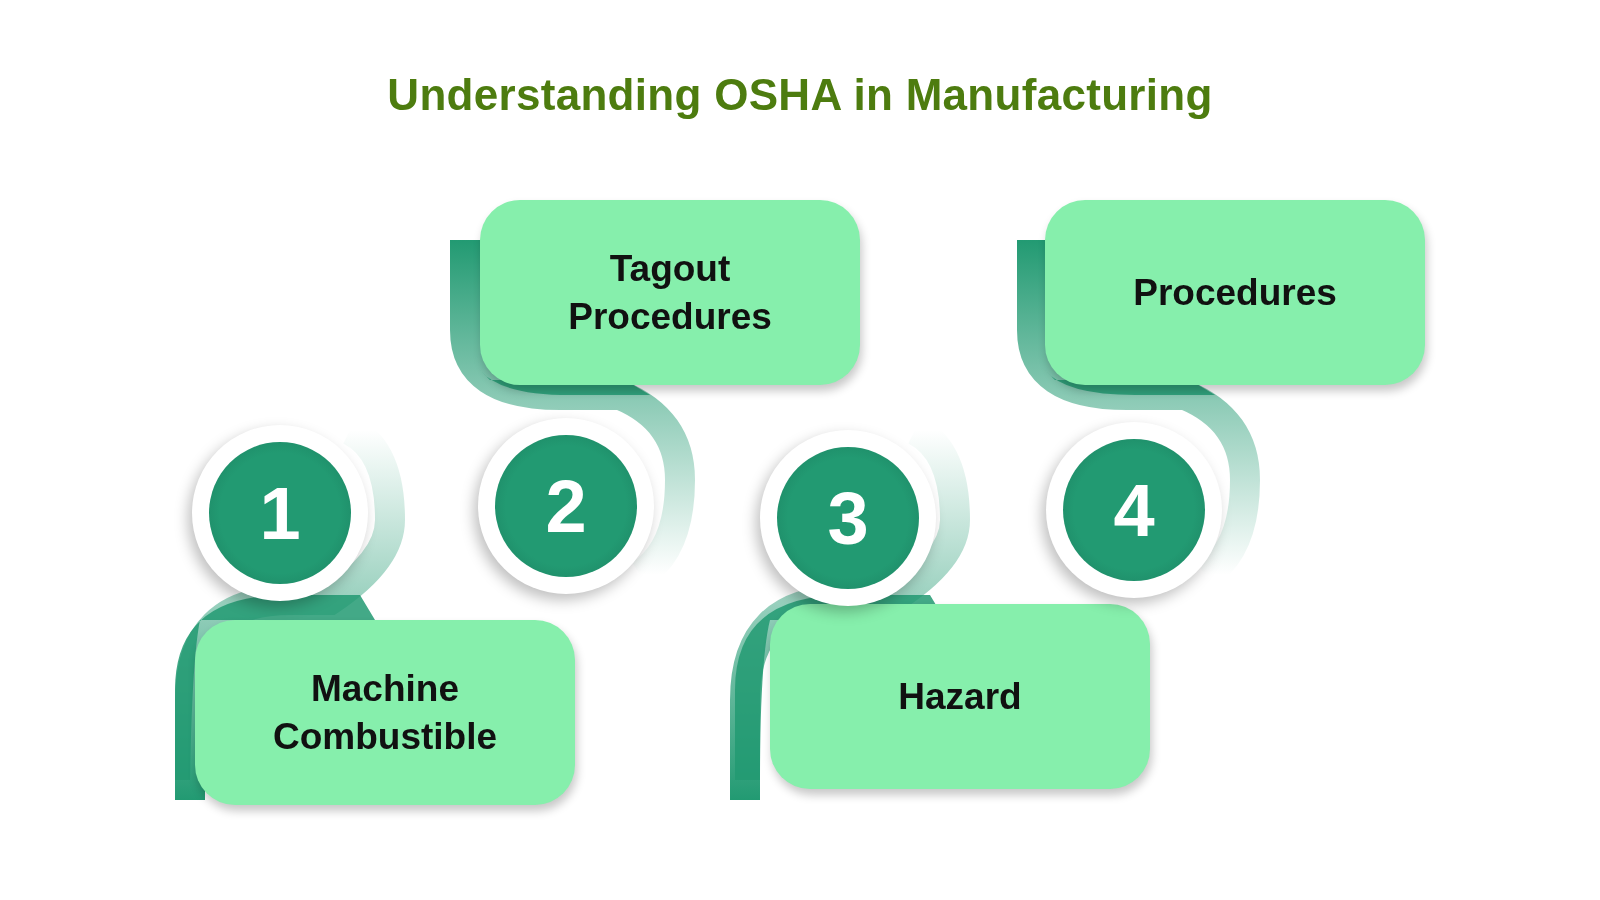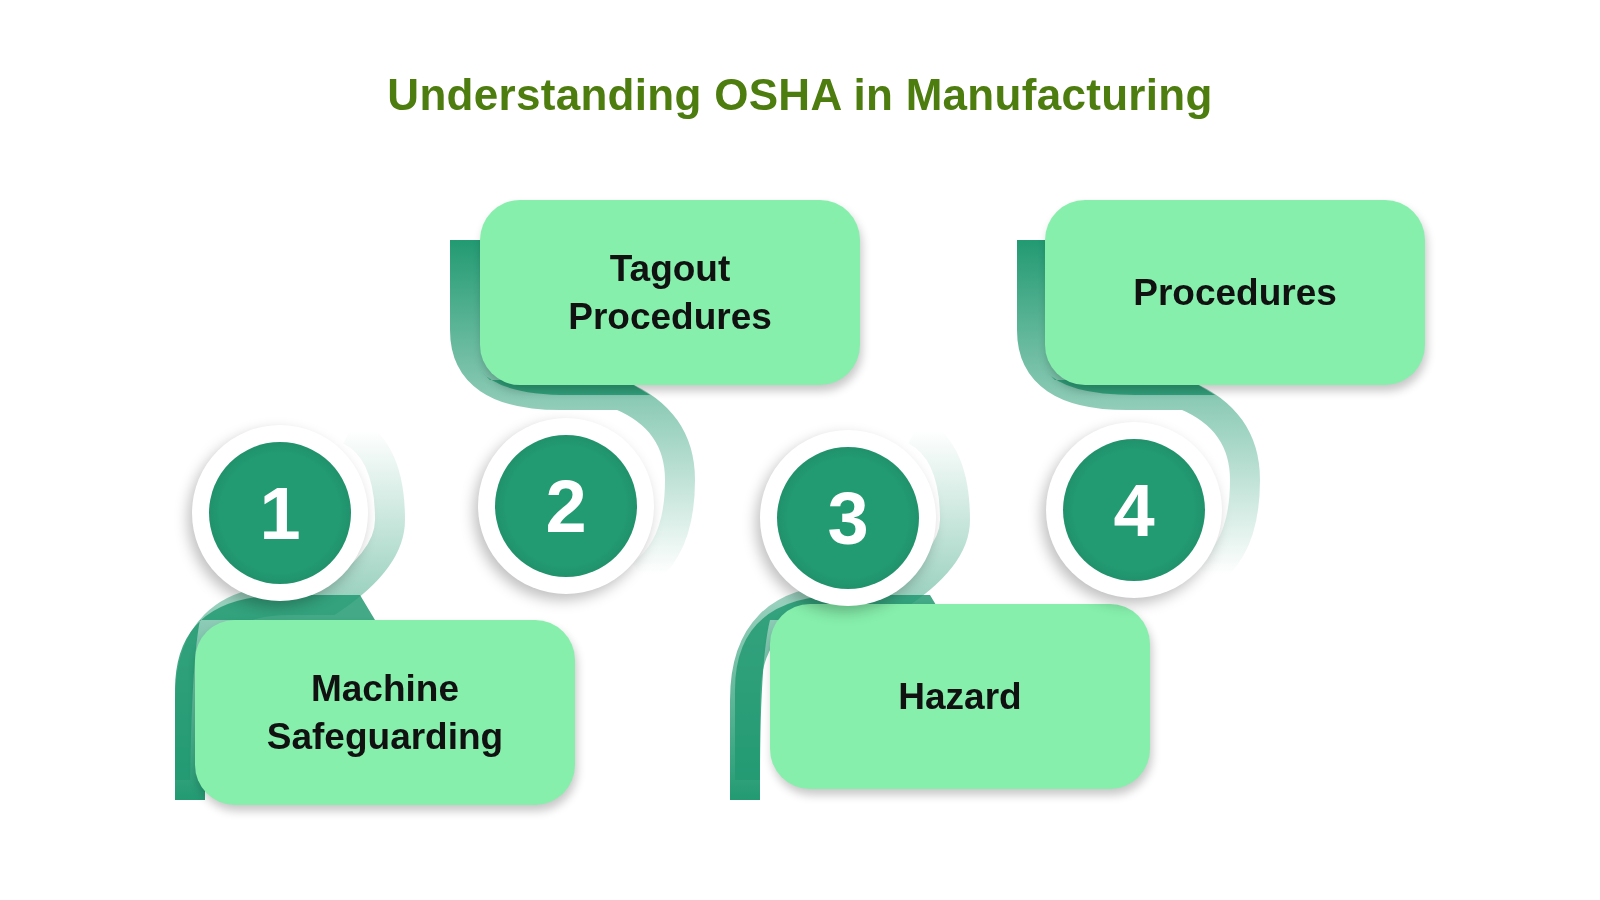--- a/index.html
+++ b/index.html
@@ -41,21 +41,21 @@
   <path d="M745 800 L745 700 Q745 600 845 600 L890 600 Q955 560 955 520 Q955 450 915 430" fill="none" stroke="url(#gUp)" stroke-width="30"></path>
   <path d="M735 780 L735 690 Q735 595 845 595 L930 595 L945 620 L770 620 Q760 660 760 780 Z" fill="#229a72" opacity="0.85"></path>
 
   <path d="M1032 240 L1032 330 Q1032 395 1127 395 L1185 395 Q1245 420 1245 480 Q1245 550 1205 575" fill="none" stroke="url(#gDown)" stroke-width="30"></path>
   <path d="M1045 370 Q1065 395 1135 395 L1215 395 L1190 380 L1055 380 Z" fill="#229a72" opacity="0.85"></path>
 </svg>
 
 <div class="card" style="left:195px;top:620px;">
   <div>
       <div>Machine</div>
-  <div>Safeguarding</div>
+  <div>Combustible</div>
     </div>
 </div>
 <div class="card" style="left:480px;top:200px;">
   <div>
       <div>Tagout</div>
   <div>Procedures</div>
     </div>
 </div>
 <div class="card" style="left:770px;top:604px;">
   <div>

